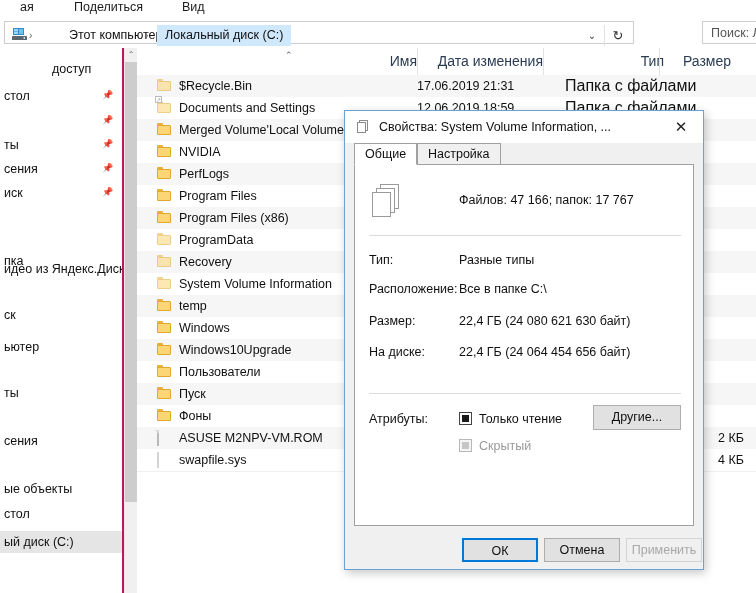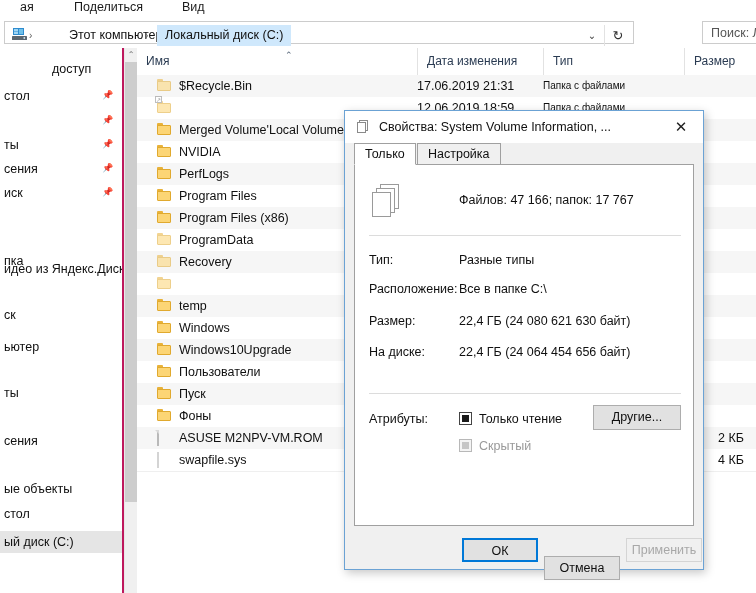--- a/index.html
+++ b/index.html
@@ -192,35 +192,36 @@
     position: absolute;
     left: 0; top: 0;
     width: 619px; height: 27px;
     background: #ffffff;
     border-bottom: 1px solid #e2e2e2;
   }
   .col-h {
     position: absolute;
     top: 0;
     height: 27px;
-    font-size: 12px;
+    font-size: 14px;
     line-height: 27px;
     color: #2a3b52;
     white-space: nowrap;
     border-left: 1px solid #e2e2e2;
-    padding-left: 9px;
-    box-sizing: border-box;
+    padding-left: 17px;
+    box-sizing: border-box;
+    text-align: right;
   }
   .col-name {
     left: 0; width: 280px;
     border-left: none;
   }
   .col-date { left: 280px; width: 126px; }
   .col-type { left: 406px; width: 121px; }
-  .col-size { left: 547px; width: 72px; }
+  .col-size { left: 522px; width: 72px; }
   .sort-caret {
     position: absolute;
     left: 148px; top: 2px;
     font-size: 9px;
     color: #4e5f73;
     line-height: 10px;
   }
 
   .row {
     position: absolute;
@@ -247,22 +248,22 @@
   .fdate {
     position: absolute;
     left: 280px; top: 2px;
     font-size: 12.5px;
     line-height: 18px;
     color: #101010;
     white-space: nowrap;
   }
   .ftype {
     position: absolute;
-    left: 406px; top: 2px;
-    font-size: 10px;
+    left: 428px; top: 2px;
+    font-size: 16px;
     line-height: 18px;
     color: #101010;
     white-space: nowrap;
   }
   .fsize {
     position: absolute;
     left: 527px; top: 2px;
     width: 80px;
     text-align: right;
     font-size: 12.5px;
@@ -506,21 +507,21 @@
     line-height: 23px;
   }
   .btn-ok {
     left: 117px; top: 427px;
     width: 76px; height: 24px;
     line-height: 22px;
     background: #e1e1e1;
     border: 2px solid #0078d7;
   }
   .btn-cancel {
-    left: 199px; top: 445px;
+    left: 199px; top: 427px;
     width: 76px; height: 24px;
     line-height: 22px;
   }
   .btn-apply {
     left: 281px; top: 427px;
     width: 76px; height: 24px;
     line-height: 22px;
     background: #f0f0f0;
     border: 1px solid #d4d4d4;
     color: #a8a8a8;
@@ -629,20 +630,21 @@
     <div id="rows">
         <div class="row even" style="top: 27px; padding-left: 39px;">
           <span class="ficon"><span class="folder-ic dim"><span class="tab"></span><span class="body"></span></span></span>
           <span class="fname">$Recycle.Bin</span>
           <span class="fdate">17.06.2019 21:31</span>
           <span class="ftype">Папка с файлами</span>
           <span class="fsize"></span>
         </div>
         <div class="row odd" style="top: 49px;">
           <span class="ficon"><span class="folder-ic dim" style="position: relative;"><span class="tab"></span><span class="body"></span><span class="shortcut-badge">↗</span></span></span>
+          <span class="fname">Documents and Settings</span>
           <span class="fdate">12.06.2019 18:59</span>
           <span class="ftype">Папка с файлами</span>
           <span class="fsize"></span>
         </div>
         <div class="row even" style="top: 71px;">
           <span class="ficon"><span class="folder-ic"><span class="tab"></span><span class="body"></span></span></span>
           <span class="fname">Merged Volume'Local Volume</span>
           <span class="fdate"></span>
           <span class="ftype"></span>
           <span class="fsize"></span>
@@ -684,20 +686,21 @@
         </div>
         <div class="row even" style="top: 203px;">
           <span class="ficon"><span class="folder-ic dim"><span class="tab"></span><span class="body"></span></span></span>
           <span class="fname">Recovery</span>
           <span class="fdate"></span>
           <span class="ftype"></span>
           <span class="fsize"></span>
         </div>
         <div class="row odd" style="top: 225px;">
           <span class="ficon"><span class="folder-ic dim"><span class="tab"></span><span class="body"></span></span></span>
+          <span class="fname">System Volume Information</span>
           <span class="fdate"></span>
           <span class="ftype"></span>
           <span class="fsize"></span>
         </div>
         <div class="row even" style="top: 247px;">
           <span class="ficon"><span class="folder-ic"><span class="tab"></span><span class="body"></span></span></span>
           <span class="fname">temp</span>
           <span class="fdate"></span>
           <span class="ftype"></span>
           <span class="fsize"></span>
@@ -760,21 +763,21 @@
         <svg width="16" height="16" viewBox="0 0 16 16">
           <rect x="4.5" y="1.5" width="8" height="10" fill="#ffffff" stroke="#8a8a8a"></rect>
           <rect x="2.5" y="3.5" width="8" height="10" fill="#ffffff" stroke="#8a8a8a"></rect>
         </svg>
       </span>
       <span class="dlg-title">Свойства: System Volume Information, ...</span>
       <span class="dlg-close">✕</span>
     </div>
 
     <div class="dlg-tabs">
-      <div class="dlg-tab active">Только</div>
+      <div class="dlg-tab active">Общие</div>
       <div class="dlg-tab inactive">Настройка</div>
     </div>
 
     <div class="dlg-page">
       <span class="prop-docicon">
         <svg width="32" height="36" viewBox="0 0 32 36">
           <rect x="10.5" y="1.5" width="18" height="24" fill="#ffffff" stroke="#9a9a9a"></rect>
           <rect x="6.5" y="5.5" width="18" height="24" fill="#ffffff" stroke="#9a9a9a"></rect>
           <rect x="2.5" y="9.5" width="18" height="24" fill="#ffffff" stroke="#9a9a9a"></rect>
         </svg>

